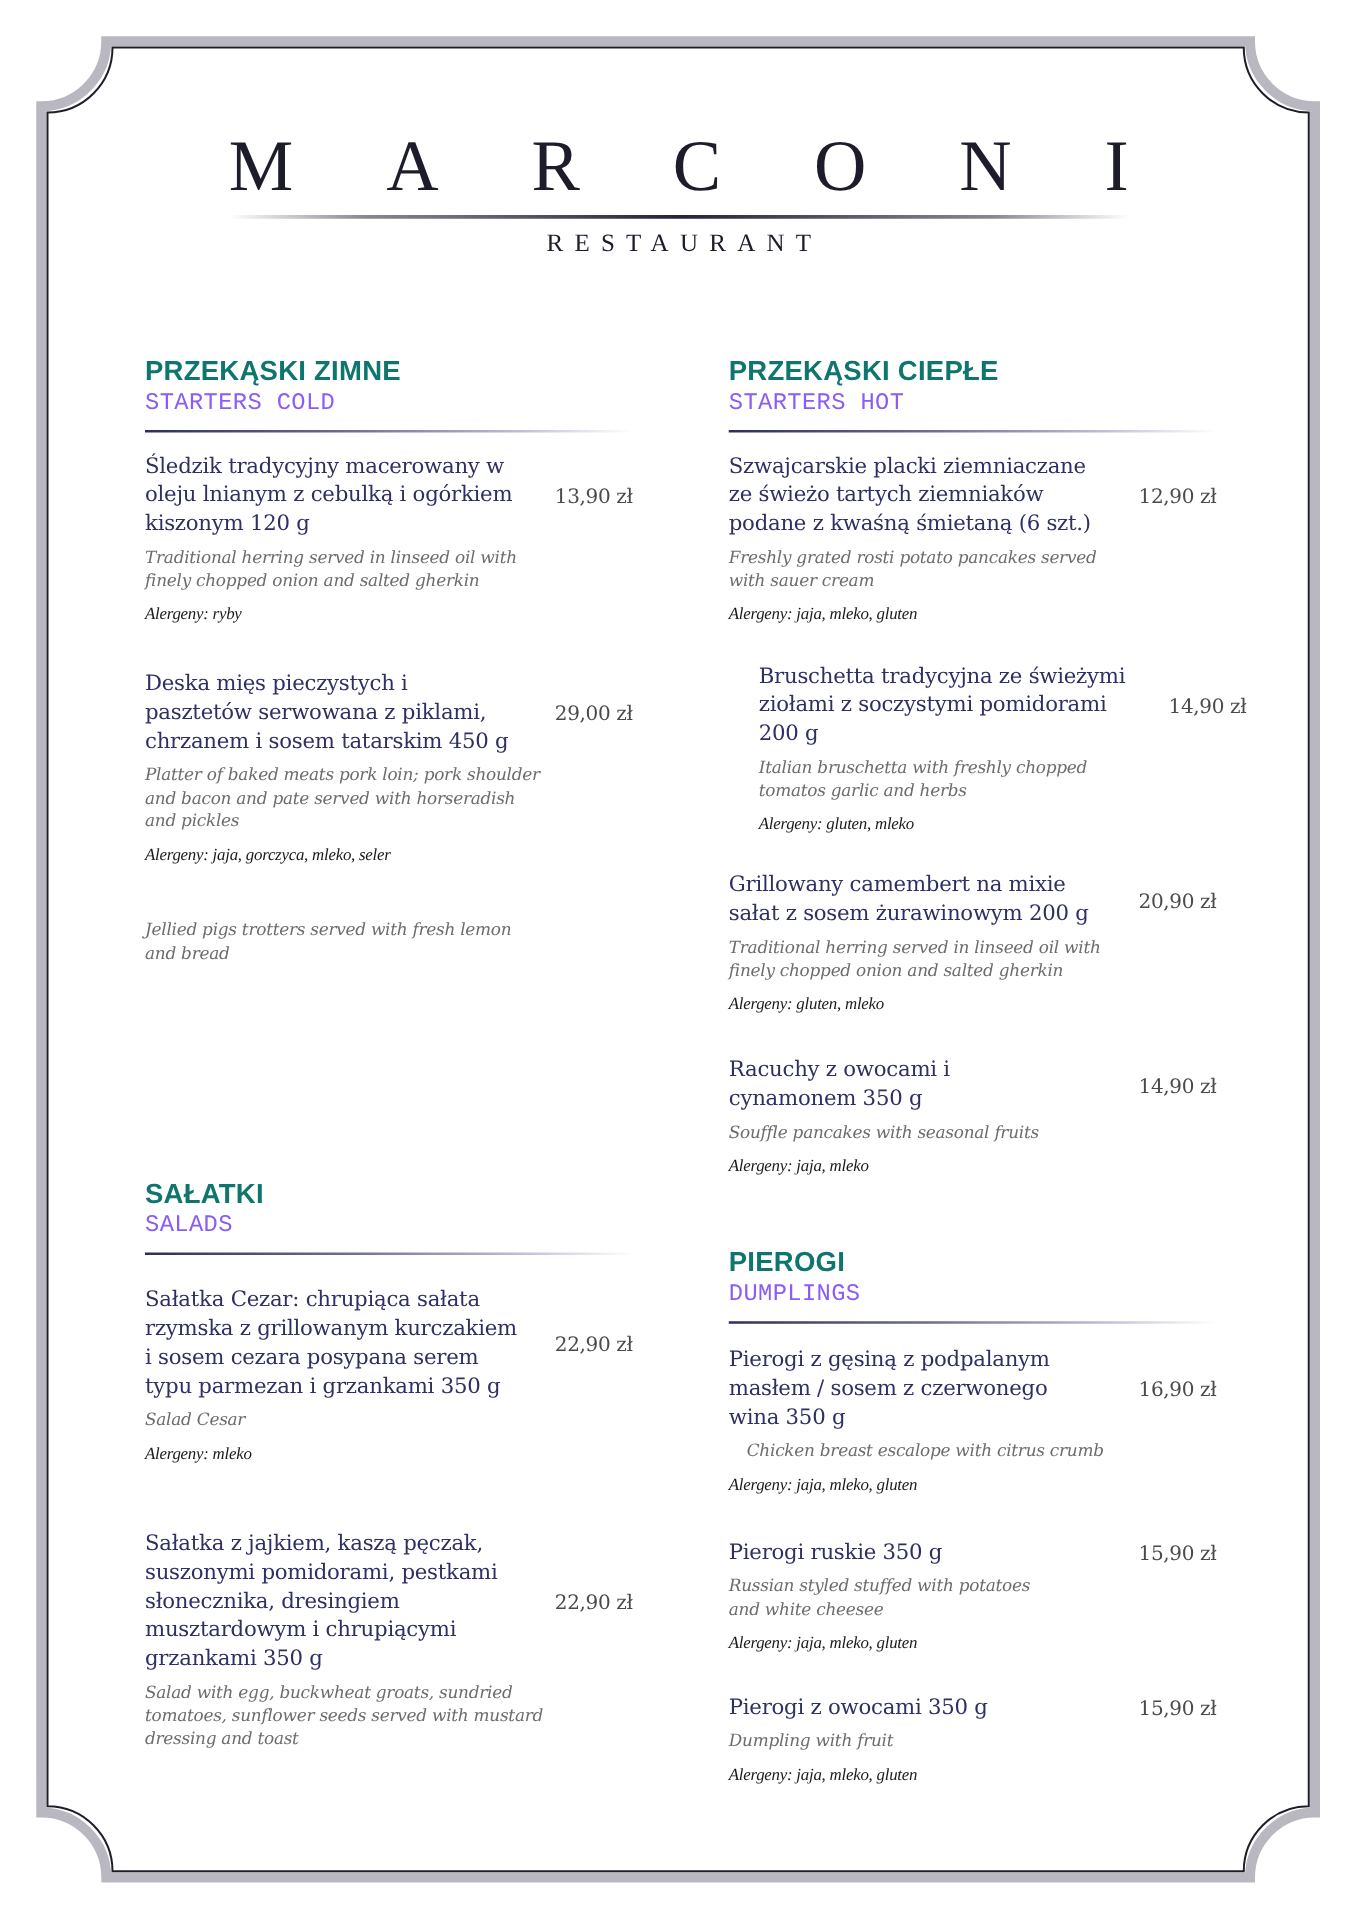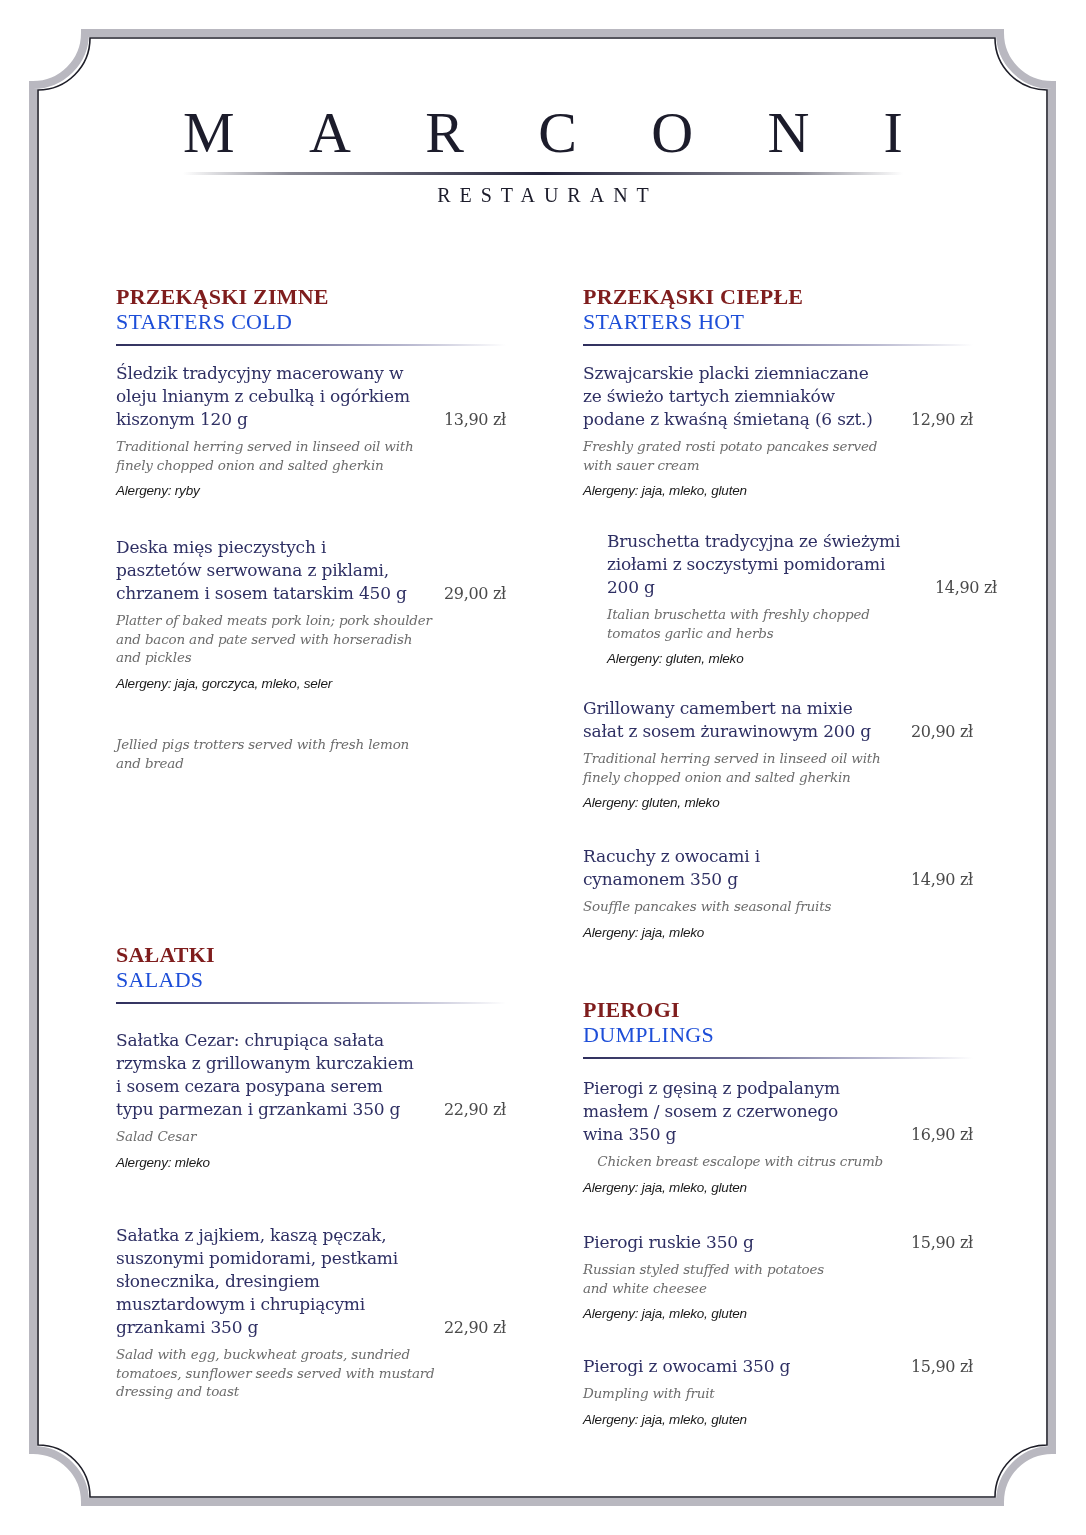--- a/index.html
+++ b/index.html
@@ -20,48 +20,48 @@
     background: linear-gradient(to right, rgba(40,40,60,0) 0%, rgba(40,40,60,0.55) 15%, #23233a 50%, rgba(40,40,60,0.55) 85%, rgba(40,40,60,0) 100%);
   }
   .brand-sub {
     position: absolute; top: 184px; left: 0; width: 1086px; text-align: center;
     font-family: "Liberation Serif", serif; font-size: 20px; letter-spacing: 9px; color: #1c1c2b;
     padding-left: 9px;
   }
 
   .section { position: absolute; width: 390px; }
   .sec-title {
-    font-family: Liberation Serif, serif; font-weight: bold; font-size: 22px;
-    color: #7f1d1d; line-height: 26px; letter-spacing: 0.2px;
+    font-family: Liberation Sans, sans-serif; font-weight: bold; font-size: 22px;
+    color: #0f766e; line-height: 26px; letter-spacing: 0.2px;
   }
   .sec-sub {
-    font-family: Liberation Serif, serif; font-size: 22px; color: #1d4ed8;
+    font-family: Liberation Mono, monospace; font-size: 19px; color: #8b5cf6;
     line-height: 24px; font-weight: 300; letter-spacing: 0.3px;
   }
   .sec-rule {
     height: 2px; margin-top: 10px; width: 390px;
     background: linear-gradient(to right, #2e2e5c 0%, #6a6a92 40%, #b9b9d0 75%, rgba(255,255,255,0) 100%);
   }
 
   .item { position: absolute; width: 390px; }
-  .item-row { display: flex; justify-content: space-between; align-items: flex-end; }
+  .item-row { display: flex; justify-content: space-between; align-items: center; }
   .item-name {
     font-family: "DejaVu Serif", serif; font-size: 17px; line-height: 23px; color: #2e2f63;
     width: 300px; letter-spacing: -0.2px;
   }
   .item-price {
     font-family: "DejaVu Serif", serif; font-size: 16px; line-height: 23px; color: #4a4a4a;
     white-space: nowrap; letter-spacing: -0.3px;
   }
   .item-desc {
     font-family: "DejaVu Serif", serif; font-style: italic; font-size: 13.5px; line-height: 18.5px;
     color: #6c6c6c; margin-top: 6px; width: 320px; letter-spacing: -0.2px;
   }
   .item-allergens {
-    font-family: Liberation Sans, sans-serif; font-style: italic; font-size: 13.5px; line-height: 18px;
+    font-family: Liberation Serif, serif; font-style: italic; font-size: 13.5px; line-height: 18px;
     color: #1a1a1a; margin-top: 8px; letter-spacing: -0.2px;
   }
 </style>
 </head>
 <body>
 
 <svg class="frame-svg" viewBox="0 0 1086 1535" xmlns="http://www.w3.org/2000/svg">
   <path d="M 85 33 L 1000 33 A 52 52 0 0 0 1052 85 L 1052 1450 A 52 52 0 0 0 1000 1502 L 85 1502 A 52 52 0 0 0 33 1450 L 33 85 A 52 52 0 0 0 85 33 Z" fill="none" stroke="#b9b8c0" stroke-width="8"></path>
   <path d="M 90 38 L 995 38 A 52 52 0 0 0 1047 90 L 1047 1445 A 52 52 0 0 0 995 1497 L 90 1497 A 52 52 0 0 0 38 1445 L 38 90 A 52 52 0 0 0 90 38 Z" fill="none" stroke="#1e1e28" stroke-width="1.6"></path>
 </svg>

